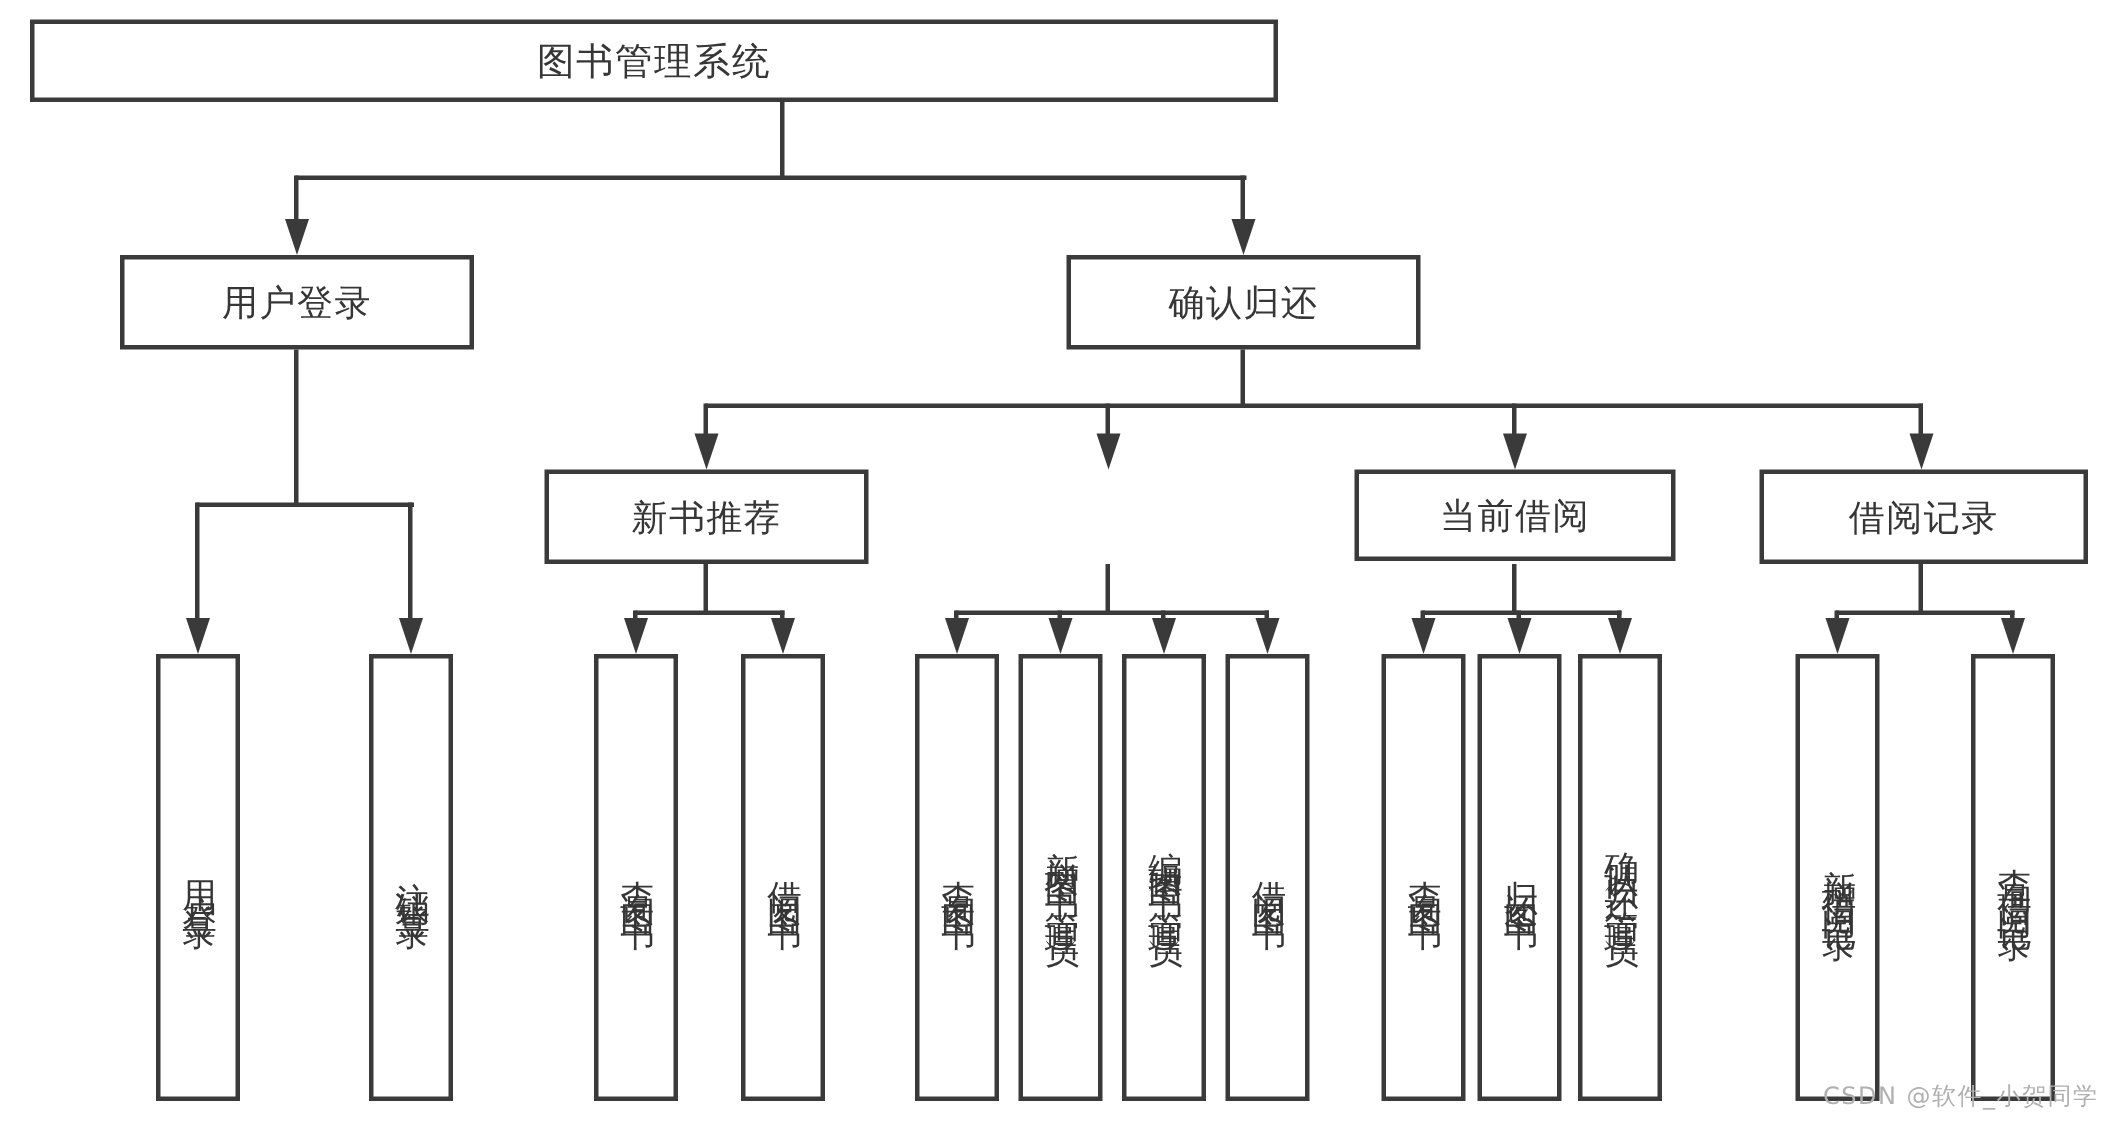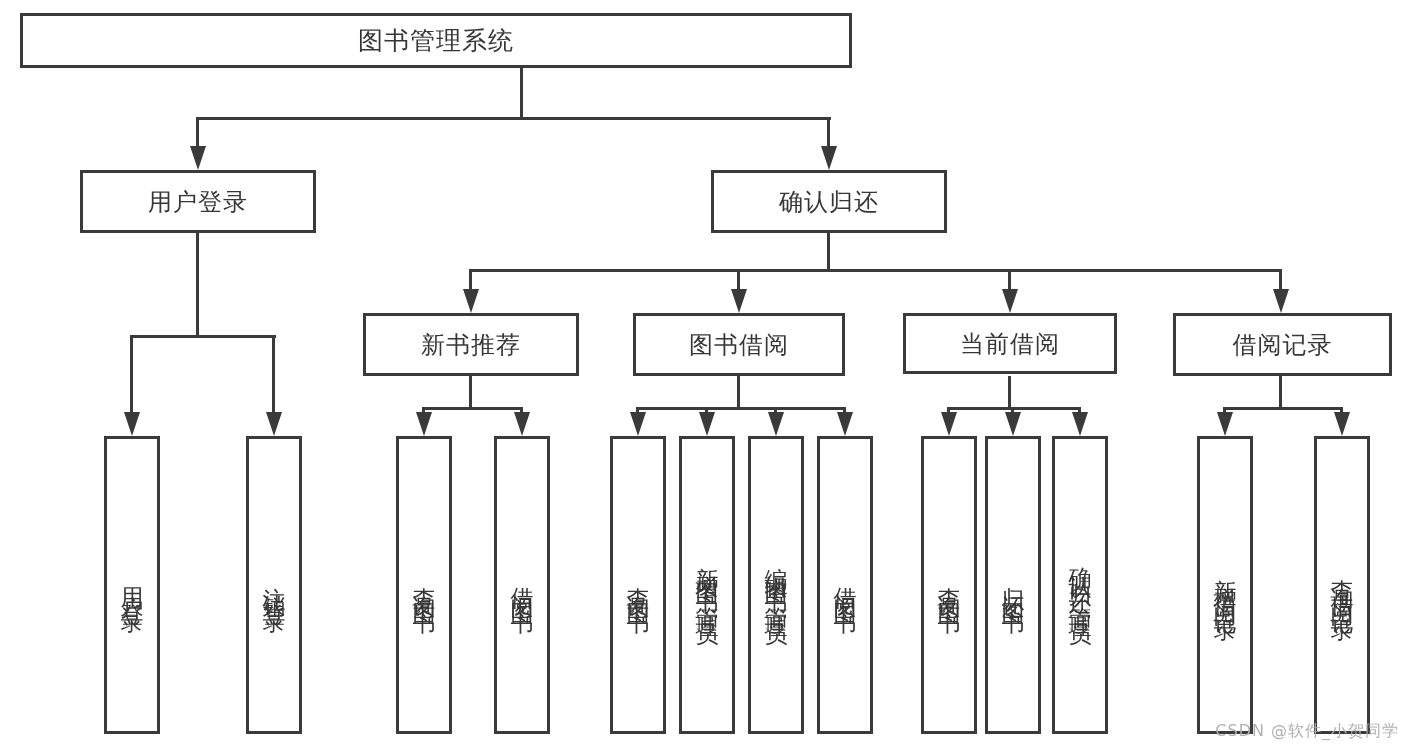--- a/index.html
+++ b/index.html
@@ -96,23 +96,20 @@
   </div>
 
   <div class="node" style="left:711px;top:170px;width:236px;height:63px">
     <span class="lbl">确认归还</span>
   </div>
 
   <div class="node" style="left:363px;top:313px;width:216px;height:63px">
     <span class="lbl">新书推荐</span>
   </div>
 
-  <div class="node" style="left:633px;top:313px;width:212px;height:63px">
-    <span class="lbl">图书借阅</span>
-  </div>
 
   <div class="node" style="left:903px;top:313px;width:214px;height:61px">
     <span class="lbl">当前借阅</span>
   </div>
 
   <div class="node" style="left:1173px;top:313px;width:219px;height:63px">
     <span class="lbl">借阅记录</span>
   </div>
 
   <div class="leaf" style="left:104px">

